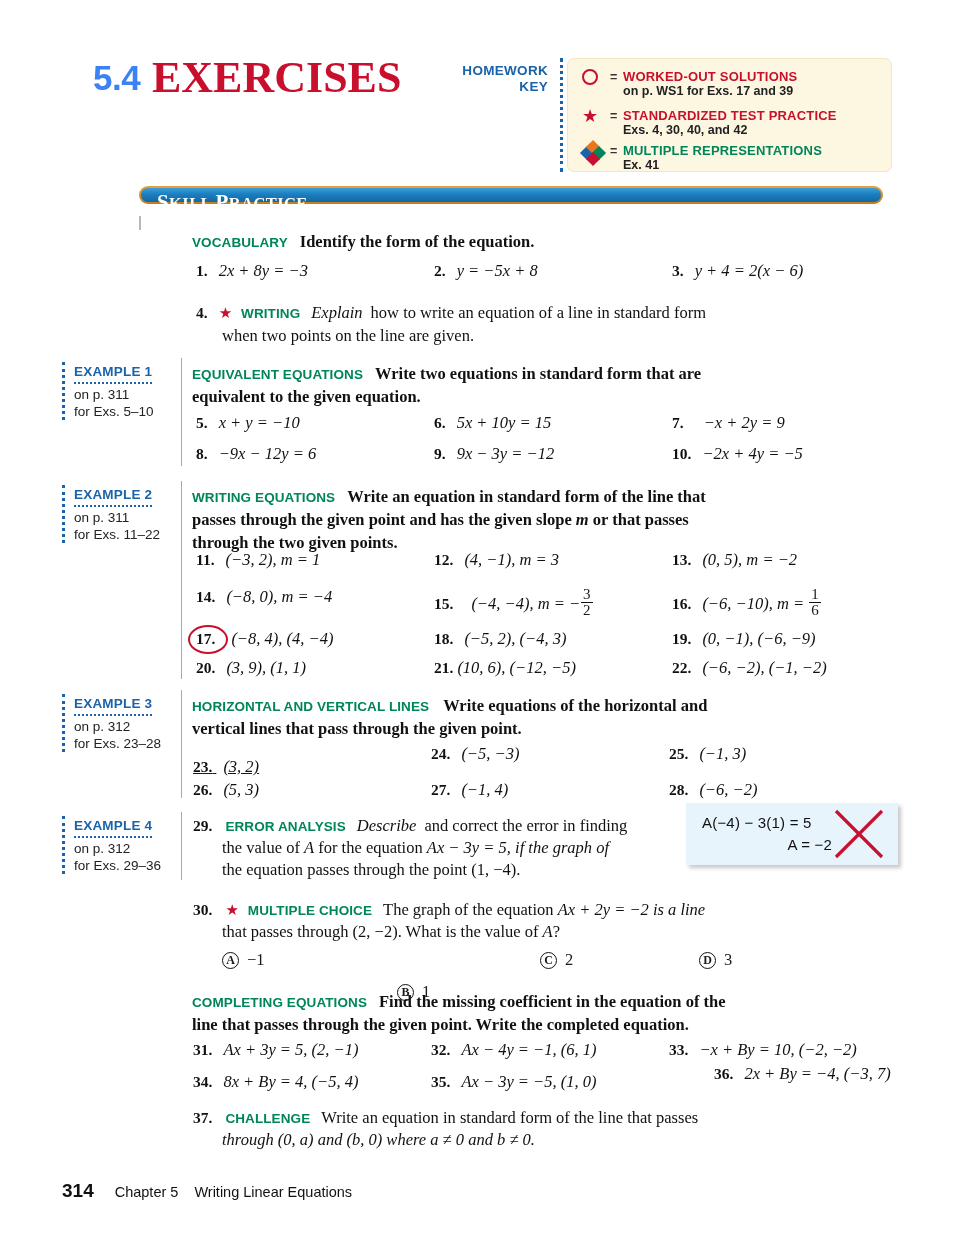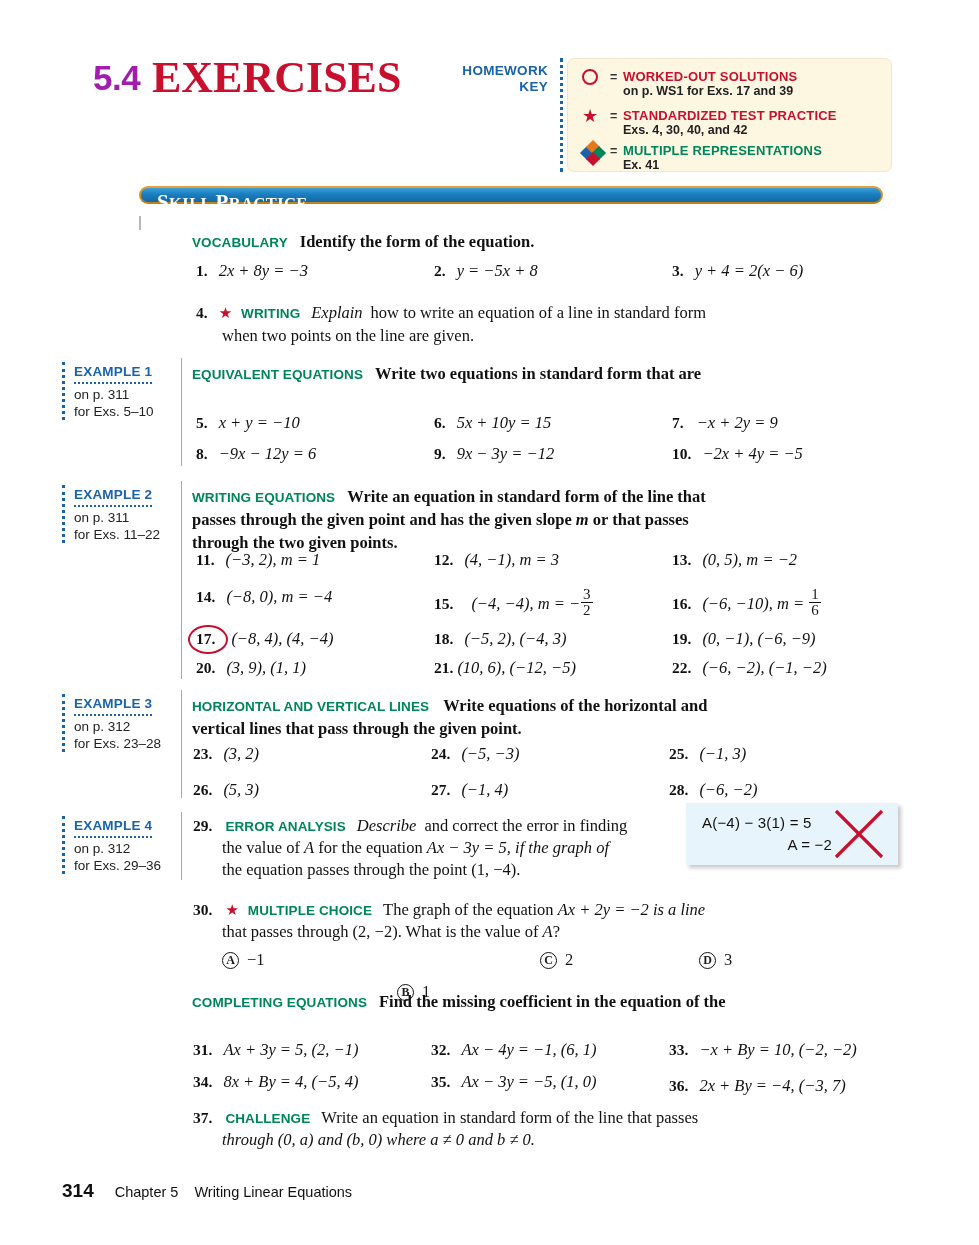--- a/index.html
+++ b/index.html
@@ -14,21 +14,21 @@
     color: #1a1a1a;
     overflow: hidden;
   }
   .page { position: relative; width: 979px; height: 1245px; }
 
   
   .hdr { position: absolute; left: 0; top: 0; width: 979px; height: 180px; }
   .sec-num {
     position: absolute; left: 93px; top: 58px;
     font-family: "Liberation Sans", sans-serif;
-    font-weight: bold; font-size: 35px; color: #a21caf;
+    font-weight: bold; font-size: 35px; color: #3b82f6;
     letter-spacing: -0.5px;
   }
   .sec-title {
     position: absolute; left: 152px; top: 52px;
     font-family: "Liberation Serif", serif;
     font-weight: bold; font-size: 44px; color: #c8102e;
     letter-spacing: 0px;
   }
   .hw-key-label {
     position: absolute; left: 418px; top: 63px; width: 130px;
@@ -312,34 +312,35 @@
   <div class="exside" style="top:362px;">
     <div class="ttl">EXAMPLE 1</div>
     <div class="ln">on p. 311</div>
     <div class="ln" style="margin-top:0;">for Exs. 5–10</div>
   </div>
   <div class="rule-v" style="top:358px; height:108px;"></div>
 
   <div class="col-main" style="top:364px; width:690px;">
     <span class="headline">EQUIVALENT EQUATIONS</span>
     <span class="dir" style="margin-left:8px;">Write two equations in standard form that are</span>
+    <div class="dir" style="margin-top:3px;">equivalent to the given equation.</div>
   </div>
 
   <div class="grid3" style="left:196px; top:413px;">
     <div class="cell c0" style="top:0;">
       <span class="exnum">5.</span>
       <span class="exbody it" style="margin-left:7px;">x + y = −10</span>
     </div>
     <div class="cell c1" style="top:0;">
       <span class="exnum">6.</span>
       <span class="exbody it" style="margin-left:7px;">5x + 10y = 15</span>
     </div>
     <div class="cell c2" style="top:0;">
       <span class="exnum">7.</span>
-      <span class="exbody it" style="margin-left:9px;">−x + 2y = 9</span>
+      <span class="exbody it" style="margin-left:16px;">−x + 2y = 9</span>
     </div>
     <div class="cell c0" style="top:31px;">
       <span class="exnum">8.</span>
       <span class="exbody it" style="margin-left:7px;">−9x − 12y = 6</span>
     </div>
     <div class="cell c1" style="top:31px;">
       <span class="exnum">9.</span>
       <span class="exbody it" style="margin-left:7px;">9x − 3y = −12</span>
     </div>
     <div class="cell c2" style="top:31px;">
@@ -425,21 +426,21 @@
   </div>
   <div class="rule-v" style="top:690px; height:108px;"></div>
 
   <div class="col-main" style="top:696px; width:700px;">
     <span class="headline">HORIZONTAL AND VERTICAL LINES</span>
     <span class="dir" style="margin-left:10px;">Write equations of the horizontal and</span>
     <div class="dir" style="margin-top:3px;">vertical lines that pass through the given point.</div>
   </div>
 
   <div class="grid3" style="left:193px; top:744px;">
-    <div class="cell c0" style="top:0;">
+    <div class="cell c0" style="top:13px;text-decoration:underline;">
       <span class="exnum">23.</span>
       <span class="exbody it" style="margin-left:7px;">(3, 2)</span>
     </div>
     <div class="cell c1" style="top:0;">
       <span class="exnum">24.</span>
       <span class="exbody it" style="margin-left:7px;">(−5, −3)</span>
     </div>
     <div class="cell c2" style="top:0;">
       <span class="exnum">25.</span>
       <span class="exbody it" style="margin-left:7px;">(−1, 3)</span>
@@ -506,20 +507,21 @@
       <span class="mc-bub">C</span><span class="mc-val">2</span>
     </span>
     <span class="mc-opt" style="left:477px;">
       <span class="mc-bub">D</span><span class="mc-val">3</span>
     </span>
   </div>
 
   <div class="col-main" style="top:992px; width:700px;">
     <span class="headline">COMPLETING EQUATIONS</span>
     <span class="dir" style="margin-left:8px;">Find the missing coefficient in the equation of the</span>
+    <div class="dir" style="margin-top:3px;">line that passes through the given point. Write the completed equation.</div>
   </div>
 
   <div class="grid3" style="left:193px; top:1040px;">
     <div class="cell c0" style="top:0;">
       <span class="exnum">31.</span>
       <span class="exbody it" style="margin-left:7px;">Ax + 3y = 5, (2, −1)</span>
     </div>
     <div class="cell c1" style="top:0;">
       <span class="exnum">32.</span>
       <span class="exbody it" style="margin-left:7px;">Ax − 4y = −1, (6, 1)</span>
@@ -529,21 +531,21 @@
       <span class="exbody it" style="margin-left:7px;">−x + By = 10, (−2, −2)</span>
     </div>
     <div class="cell c0" style="top:32px;">
       <span class="exnum">34.</span>
       <span class="exbody it" style="margin-left:7px;">8x + By = 4, (−5, 4)</span>
     </div>
     <div class="cell c1" style="top:32px;">
       <span class="exnum">35.</span>
       <span class="exbody it" style="margin-left:7px;margin-top:46px;">Ax − 3y = −5, (1, 0)</span>
     </div>
-    <div class="cell c2" style="top:36px;">
+    <div class="cell c2" style="top:24px;margin-left:45px;">
       <span class="exnum">36.</span>
       <span class="exbody it" style="margin-left:7px;">2x + By = −4, (−3, 7)</span>
     </div>
   </div>
 
   <div style="position:absolute; left:193px; top:1108px; width:700px;">
     <span class="exnum">37.</span>
     <span class="headline" style="margin-left:9px;">CHALLENGE</span>
     <span class="exbody" style="margin-left:7px;">Write an equation in standard form of the line that passes</span>
     <div class="exbody it" style="margin-left:29px; margin-top:2px;">through (0, a) and (b, 0) where a ≠ 0 and b ≠ 0.</div>

